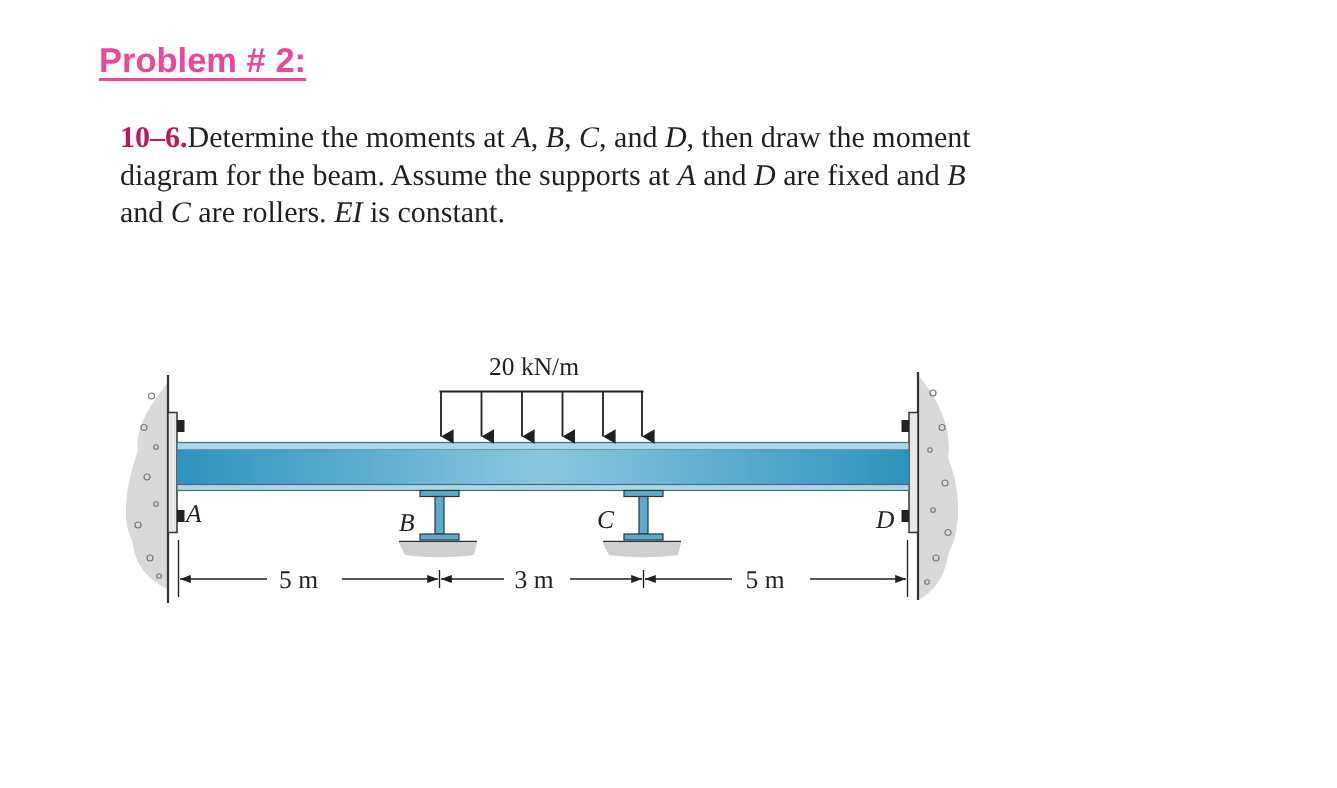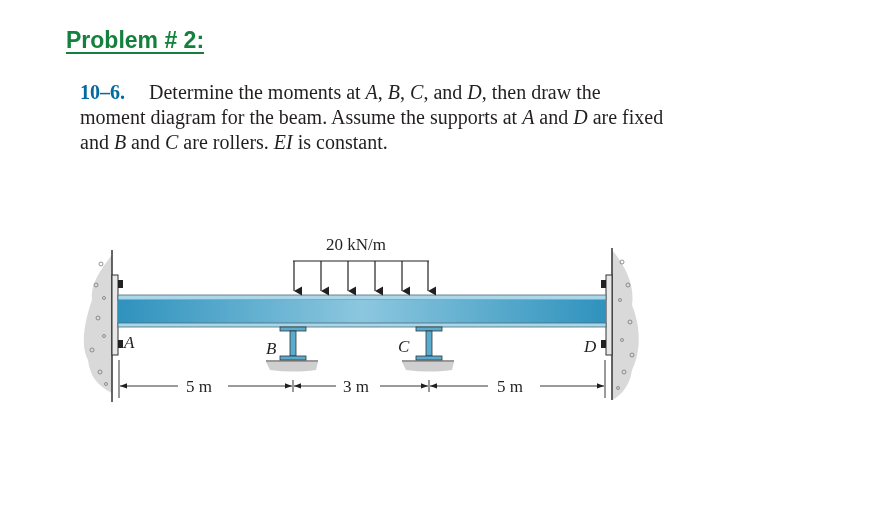--- a/index.html
+++ b/index.html
@@ -1,26 +1,26 @@
 <!DOCTYPE html>
 <html><head>
   <meta charset="utf-8">
   <style>
     html, body { margin:0; padding:0; background:#ffffff; }
     body { width:891px; height:525px; position:relative; overflow:hidden; }
     .title {
       position:absolute; left:66px; top:27px;
       font-family:"Liberation Sans", sans-serif; font-weight:bold; font-size:23px;
-      color:#15803d; text-decoration:underline; text-decoration-thickness:2px; text-underline-offset:4px;
+      color:#ec4899; text-decoration:underline; text-decoration-thickness:2px; text-underline-offset:4px;
     }
     .problem {
       position:absolute; left:80px; top:80px; width:590px;
       font-family:"Liberation Serif", serif; font-size:20px; line-height:25px; color:#231f20;
     }
-    .problem .num { color:#0369a1; font-weight:bold; margin-right:24px; }
+    .problem .num { color:#be185d; font-weight:bold; margin-right:0; }
     .problem i { font-style:italic; }
     svg.fig { position:absolute; left:0; top:0; }
     .lbl { font-family:"Liberation Serif", serif; font-size:17px; fill:#231f20; }
     .lbli { font-family:"Liberation Serif", serif; font-size:17px; font-style:italic; fill:#231f20; }
   </style>
 </head>
 <body>
 
 <div class="title">Problem # 2:</div>
 

